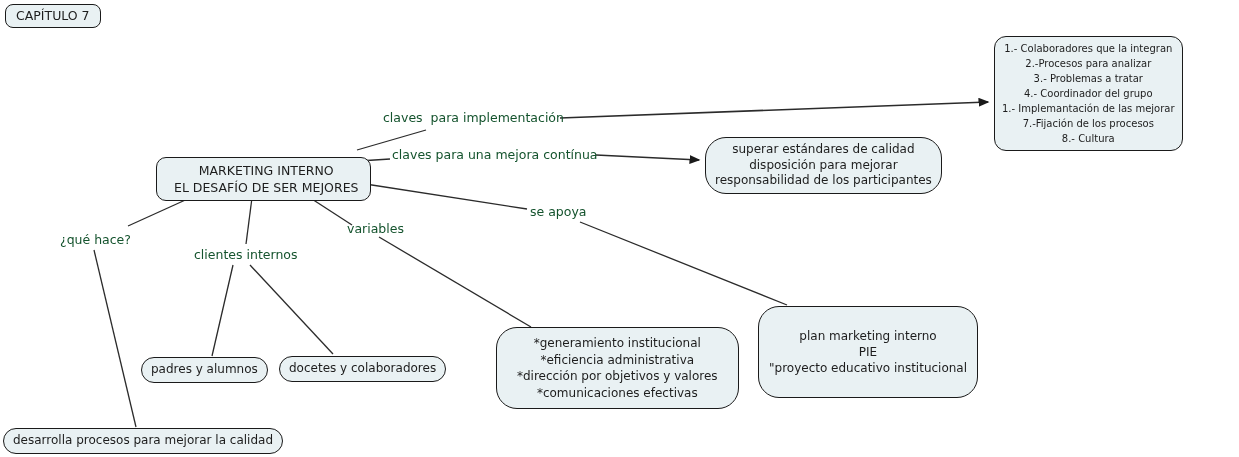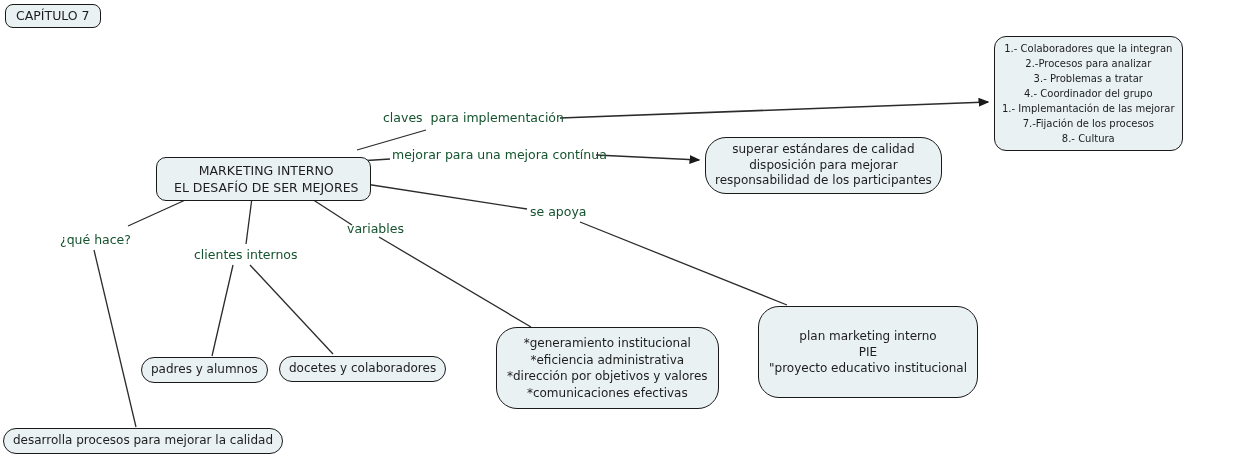--- a/index.html
+++ b/index.html
@@ -22,21 +22,21 @@
     font-size:12px;
     line-height:15.5px;
     padding:4px 9px;
     white-space:nowrap;
     box-sizing:border-box;
   }
   .node .ln{display:block;white-space:pre;}
   .node-chapter{border-radius:8px;font-size:12.5px;padding:3px 10px;line-height:16px;}
   .node-main{font-size:12.5px;line-height:17px;padding:4px 12px;border-radius:10px;}
   .node-steps{font-size:10px;line-height:15px;padding:4px 7px;border-radius:12px;}
-  .node-variables{line-height:16.5px;padding:7px 10px;}
+  .node-variables{line-height:16.5px;padding:7px 20px;}
   .node-plan{line-height:16px;padding:21px 10px;}
   .edge-label{
     position:absolute;
     font-size:12.5px;
     line-height:14px;
     white-space:pre;
     color:#14532d;
   }
 </style>
 </head>
@@ -109,19 +109,19 @@
 
   <div class="node" style="left:279px;top:356px;">
     <span class="ln">docetes y colaboradores</span>
   </div>
 
   <div class="node" style="left:3px;top:428px;">
     <span class="ln">desarrolla procesos para mejorar la calidad</span>
   </div>
 
   <div class="edge-label" style="left:383px;top:111px;">claves  para implementación</div>
-  <div class="edge-label" style="left:392px;top:148px;">mejorar para una mejora contínua</div>
+  <div class="edge-label" style="left:392px;top:148px;">claves para una mejora contínua</div>
   <div class="edge-label" style="left:530px;top:205px;">se apoya</div>
   <div class="edge-label" style="left:347px;top:222px;">variables</div>
   <div class="edge-label" style="left:194px;top:248px;">clientes internos</div>
   <div class="edge-label" style="left:60px;top:233px;">¿qué hace?</div>
 
 </div>
 
 </body></html>

